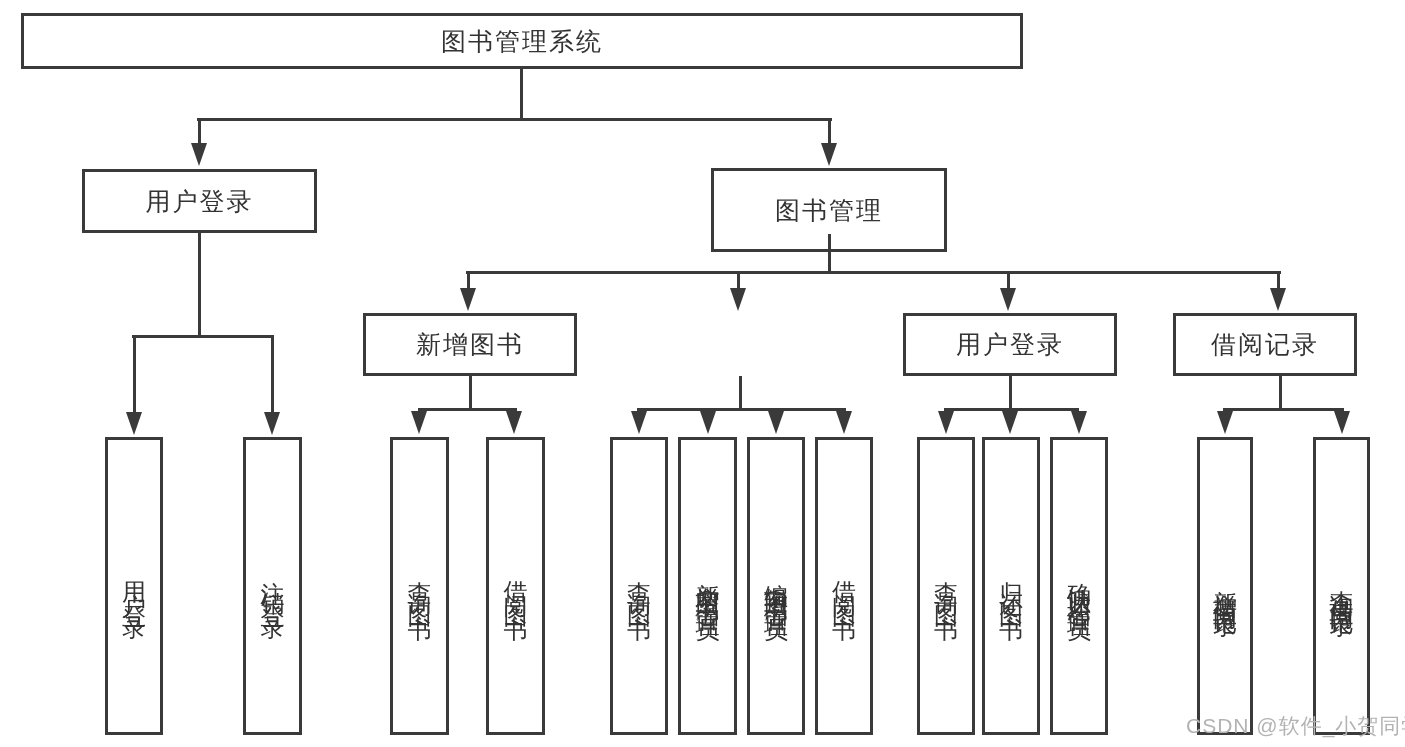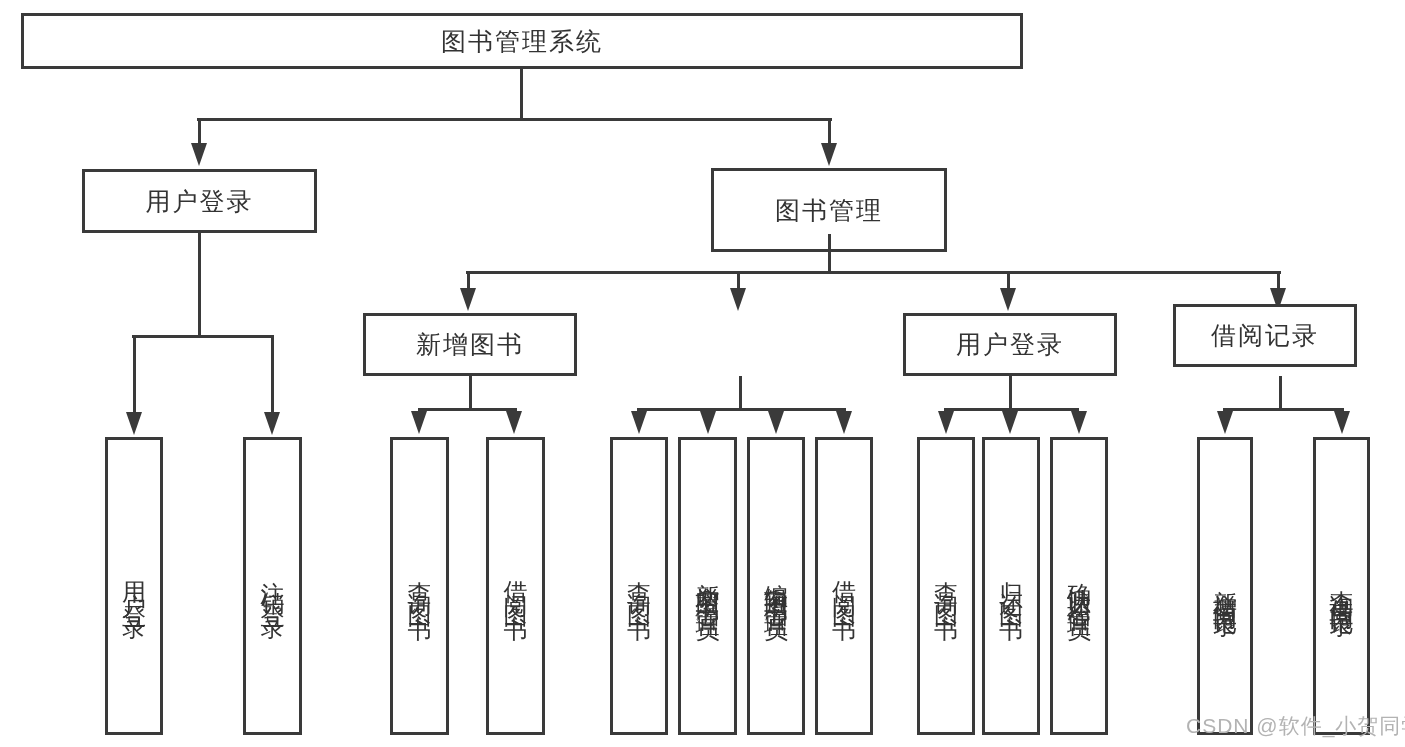--- a/index.html
+++ b/index.html
@@ -94,21 +94,21 @@
   <div class="ar" style="left:1000px; top:288px;"></div>
   <div class="vl" style="left:1277px; top:271px; height:19px;"></div>
   <div class="ar" style="left:1270px; top:288px;"></div>
 
   <div class="box" style="left:363px; top:313px; width:214px; height:63px;">
     <span>新增图书</span>
   </div>
   <div class="box" style="left:903px; top:313px; width:214px; height:63px;">
     <span>用户登录</span>
   </div>
-  <div class="box" style="left:1173px; top:304px; width:184px; height:63px;text-align:right;">
+  <div class="box" style="left:1173px; top:313px; width:184px; height:63px;text-align:right;">
     <span>借阅记录</span>
   </div>
 
   <div class="vl" style="left:469px; top:376px; height:32px;"></div>
   <div class="hl" style="left:418px; top:408px; width:99px;"></div>
   <div class="ar" style="left:411px; top:411px;"></div>
   <div class="ar" style="left:506px; top:411px;"></div>
 
   <div class="vl" style="left:739px; top:376px; height:32px;"></div>
   <div class="hl" style="left:637px; top:408px; width:209px;"></div>

